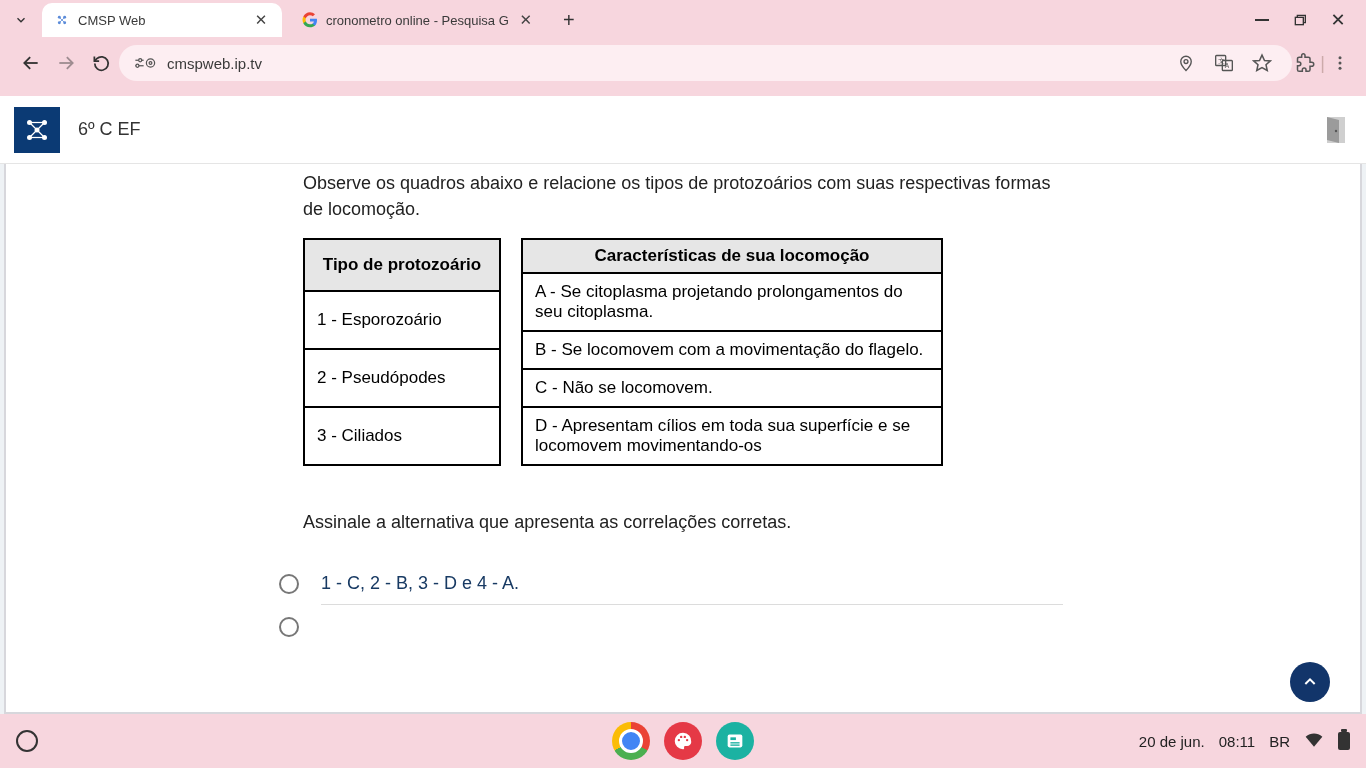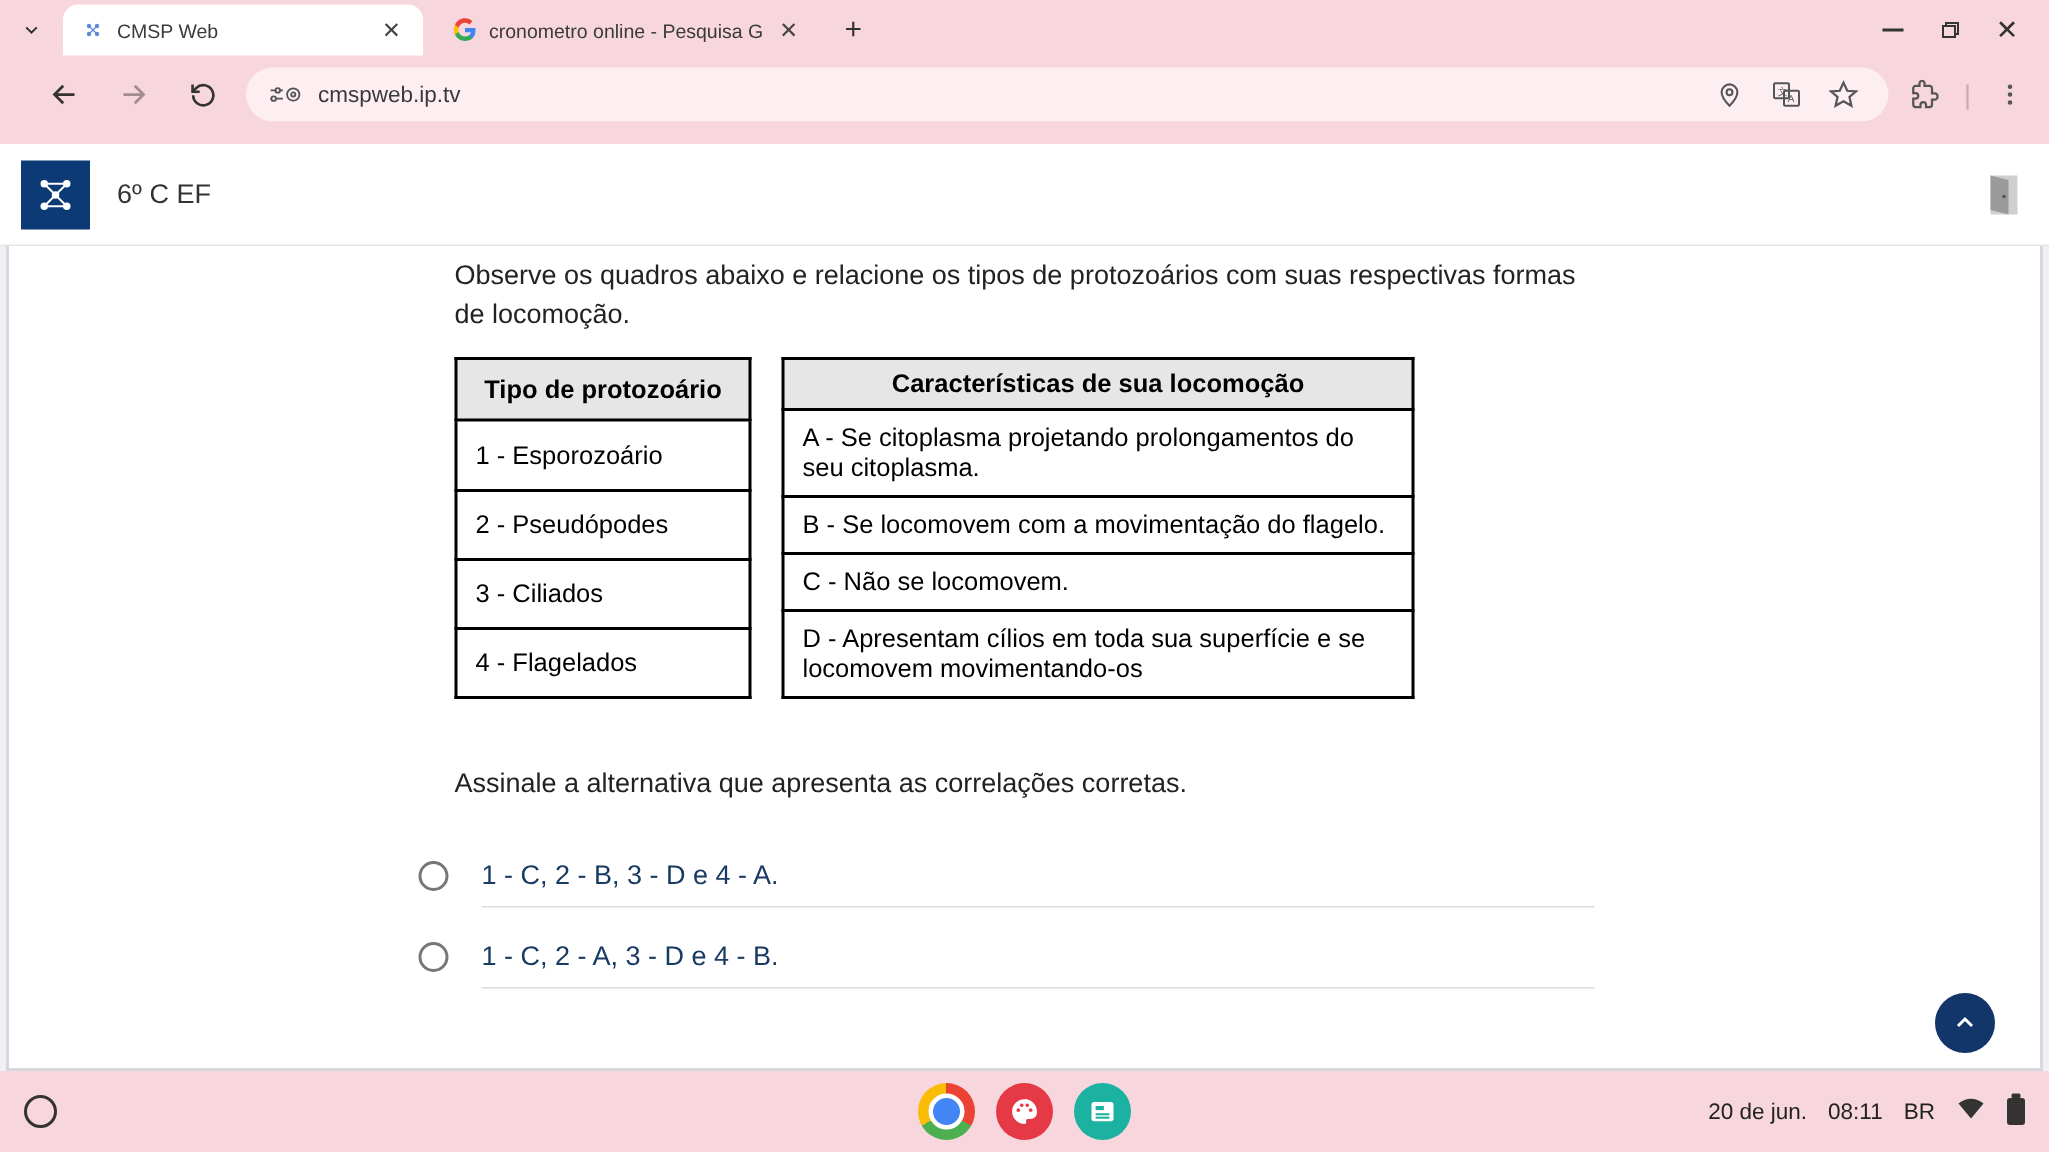--- a/index.html
+++ b/index.html
@@ -14,21 +14,21 @@
 .tab.active { background:#fff; }
 .tab .favicon { width:16px; height:16px; display:inline-flex; align-items:center; justify-content:center; }
 .tab .tab-title { flex:1; white-space:nowrap; overflow:hidden; text-overflow: ellipsis; }
 .tab .close-x { width:18px; height:18px; display:flex; align-items:center; justify-content:center; font-size:15px; color:#444; }
 .new-tab-btn { width:28px; height:28px; display:flex; align-items:center; justify-content:center; font-size:20px; color:#333; }
 .window-controls { margin-left:auto; display:flex; gap:14px; padding-right:8px; }
 .window-controls span { width:24px; height:24px; display:flex; align-items:center; justify-content:center; color:#333; }
 .window-controls .minus-line { width:14px; height:2px; background:#333; }
 .window-controls .restore-glyph svg { width:16px; height:16px; }
 
-.addr-row { display:flex; align-items:center; height:56px; padding:0 14px 10px 14px; gap:12px;margin-left:12px; }
+.addr-row { display:flex; align-items:center; height:56px; padding:0 14px 10px 14px; gap:1px; }
 .nav-btn { width:34px; height:34px; display:flex; align-items:center; justify-content:center; border-radius:50%; color:#444; font-size:18px; }
 .address-bar { flex:1; background:#fdeef2; border-radius:22px; height:36px; display:flex; align-items:center; padding:0 14px; gap:10px; }
 .address-icon { width:24px; height:18px; display:flex; align-items:center; justify-content:center; color:#555; }
 .address-url { font-size:15px; color:#3a3a3a; flex:1; }
 .right-icons { display:flex; align-items:center; gap:14px; padding-right:4px; }
 .right-icons span { width:24px; height:24px; display:flex; align-items:center; justify-content:center; color:#555; }
 .vert-sep { color:#caa; font-size:18px; padding:0 2px; }
 
 
 .app-header { background:#fff; height:68px; display:flex; align-items:center; padding:0 14px; border-bottom:1px solid #e5e5e5; flex:0 0 auto; gap:18px; }
@@ -229,23 +229,20 @@
               </tr>
           <tr>
                 <td>1 - Esporozoário</td>
               </tr>
           <tr>
                 <td>2 - Pseudópodes</td>
               </tr>
           <tr>
                 <td>3 - Ciliados</td>
               </tr>
-          <tr>
-                <td>4 - Flagelados</td>
-              </tr>
         </tbody>
           </table>
         <table class="ptable right">
           <tbody>
               <tr>
                 <th>Características de sua locomoção</th>
               </tr>
           <tr>
                 <td>A - Se citoplasma projetando prolongamentos do seu citoplasma.</td>
               </tr>
@@ -264,21 +261,20 @@
 
       <p class="instruction">Assinale a alternativa que apresenta as correlações corretas.</p>
 
       <div class="alternatives">
         <div class="alt-row">
           <span class="alt-radio"></span>
           <span class="alt-text">1 - C,  2 - B, 3 - D e 4 - A.</span>
         </div>
         <div class="alt-row">
           <span class="alt-radio"></span>
-          <span class="alt-text">1 - C,  2 - A, 3 - D e 4 - B.</span>
         </div>
       </div>
     </div>
 
     <div class="scroll-top-btn">
       <svg width="16" height="16" viewBox="0 0 24 24" fill="none" stroke="#fff" stroke-width="3">
           <polyline points="5 15 12 8 19 15"></polyline>
         </svg>
     </div>
   </div>

